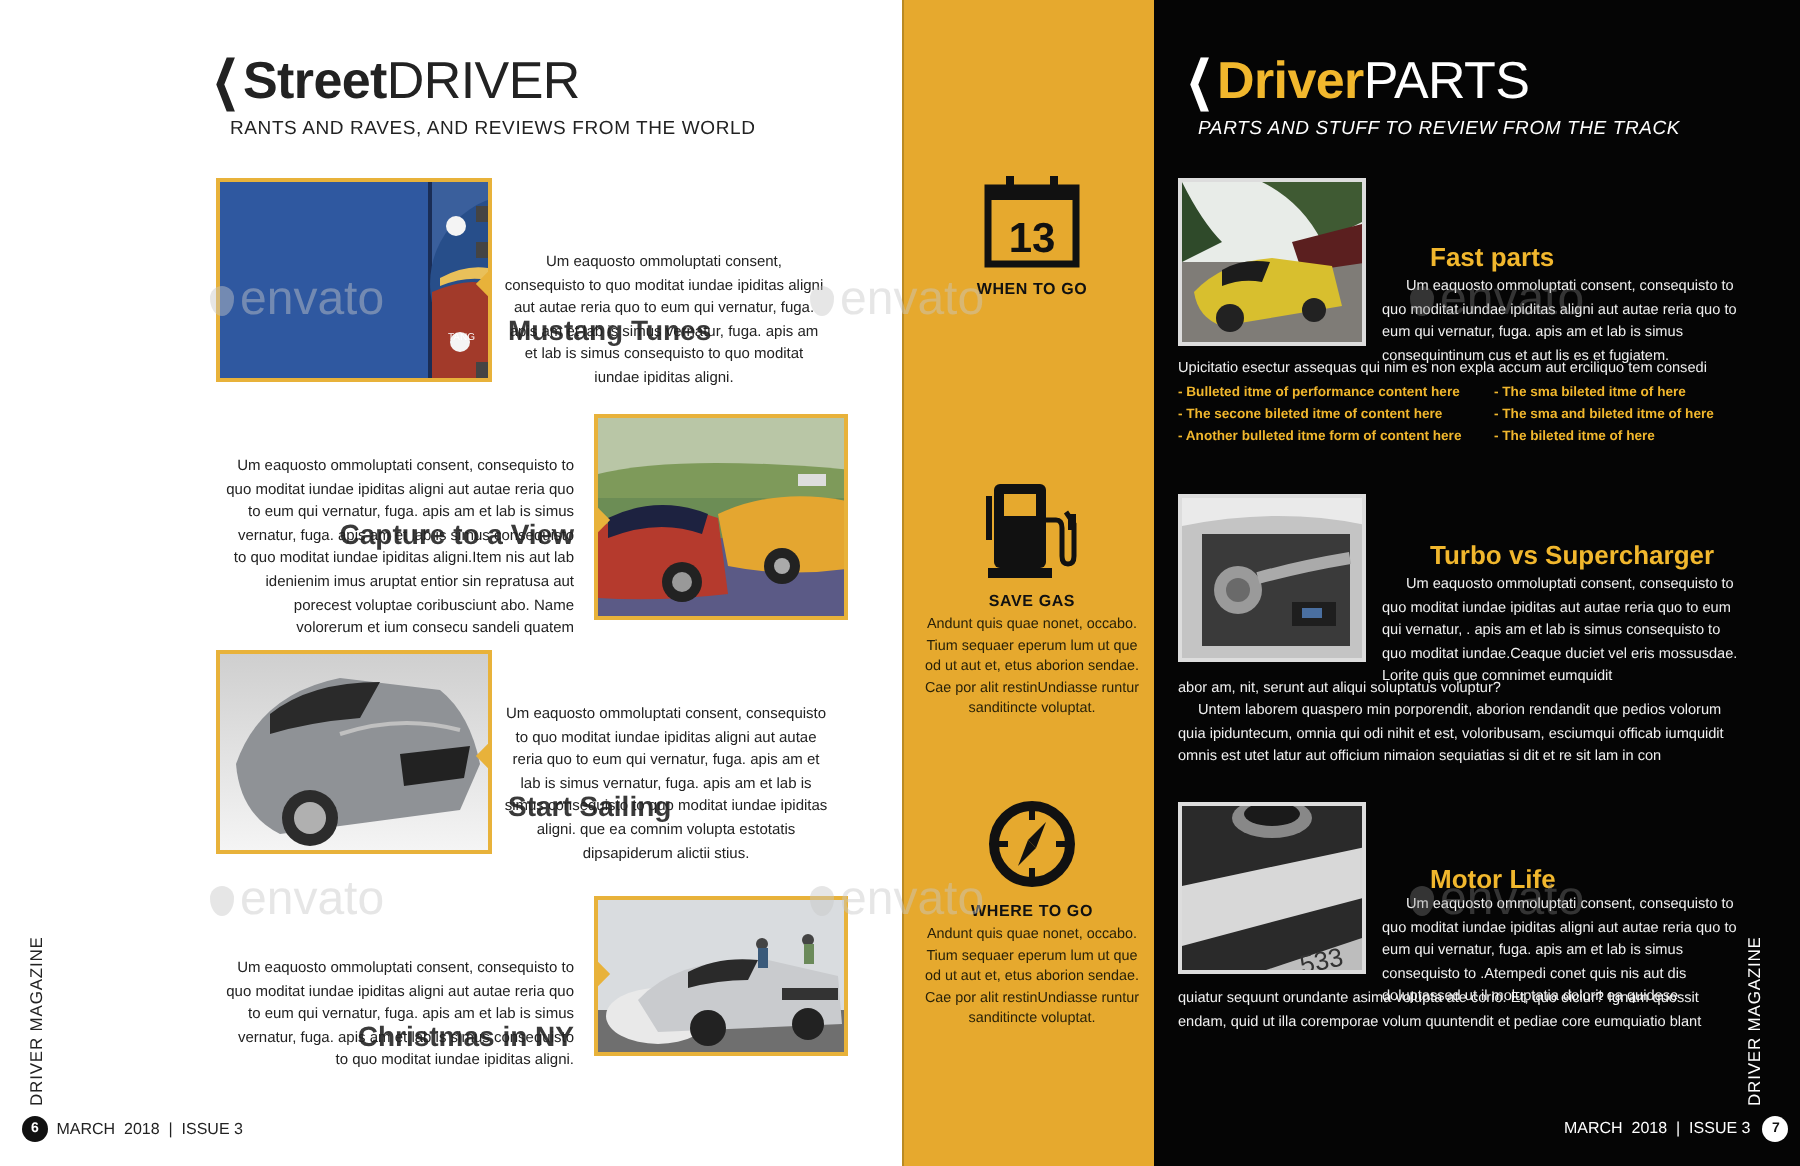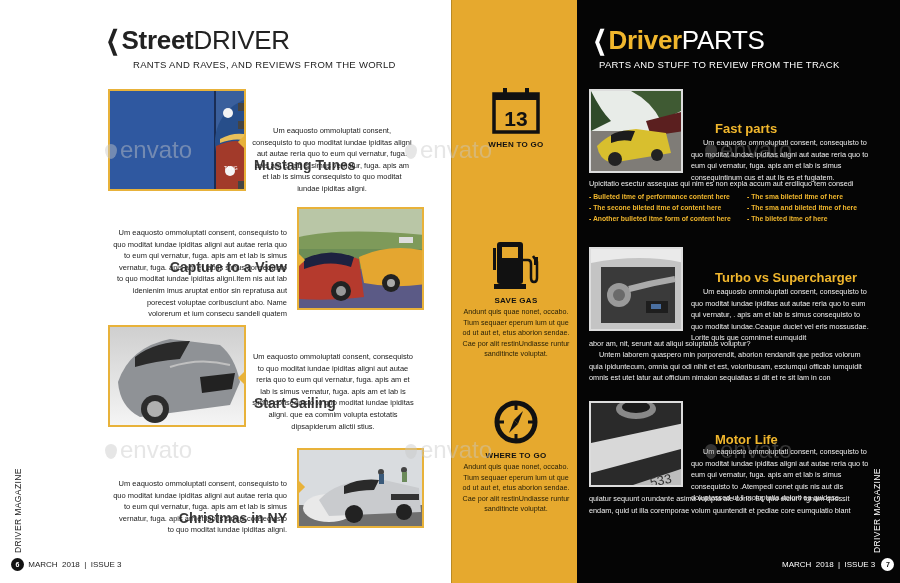--- a/index.html
+++ b/index.html
@@ -12,25 +12,25 @@
 
   
   .masthead { position: absolute; }
   .mh-title { font-size: 26px; line-height: 28px; white-space: nowrap; letter-spacing: -0.3px; }
   .mh-title .chev { font-weight: 700; display: inline-block; transform: scaleX(0.6); margin-right: -2px; }
   .mh-title .bold { font-weight: 700; }
   .mh-title .light { font-weight: 400; }
   .mh-sub { font-size: 9.5px; letter-spacing: 0.3px; margin-top: 5px; white-space: nowrap; }
 
   .left-mh { left: 102px; top: 26px; color: #222; }
-  .left-mh .mh-sub { margin-left: 31px; color: #222; }
+  .left-mh .mh-sub { margin-left: 13px; color: #222; }
   .right-mh { left: 589px; top: 26px; color: #fff; }
   .right-mh .bold { color: #f1b72d; }
   .right-mh .chev { color: #fff; }
-  .right-mh .mh-sub { margin-left: 10px; color: #fff; }
+  .right-mh .mh-sub { margin-left: 10px; color: #fff; font-style: italic; }
   .photo { position: absolute; border: 2px solid #e8b23a; overflow: hidden; }
   .photo .notch { position: absolute; width: 10px; height: 10px; background: #e8b23a; transform: rotate(45deg); }
   .l-title { position: absolute; font-weight: 700; font-size: 14px; color: #3a3a3a; white-space: nowrap; margin-top: 48px; }
   .l-body { position: absolute; font-size: 7.5px; line-height: 11.6px; color: #222; }
 
   
   .mid-block { position: absolute; left: 451px; width: 130px; text-align: center; }
   .mid-icon { display: block; margin: 0 auto; }
   .mid-head { font-weight: 700; font-size: 8px; color: #111; letter-spacing: 0.3px; margin-top: 6px; }
   .mid-text { font-size: 7.2px; line-height: 10.5px; color: #2a2208; margin-top: 2px; padding: 0 8px; }

